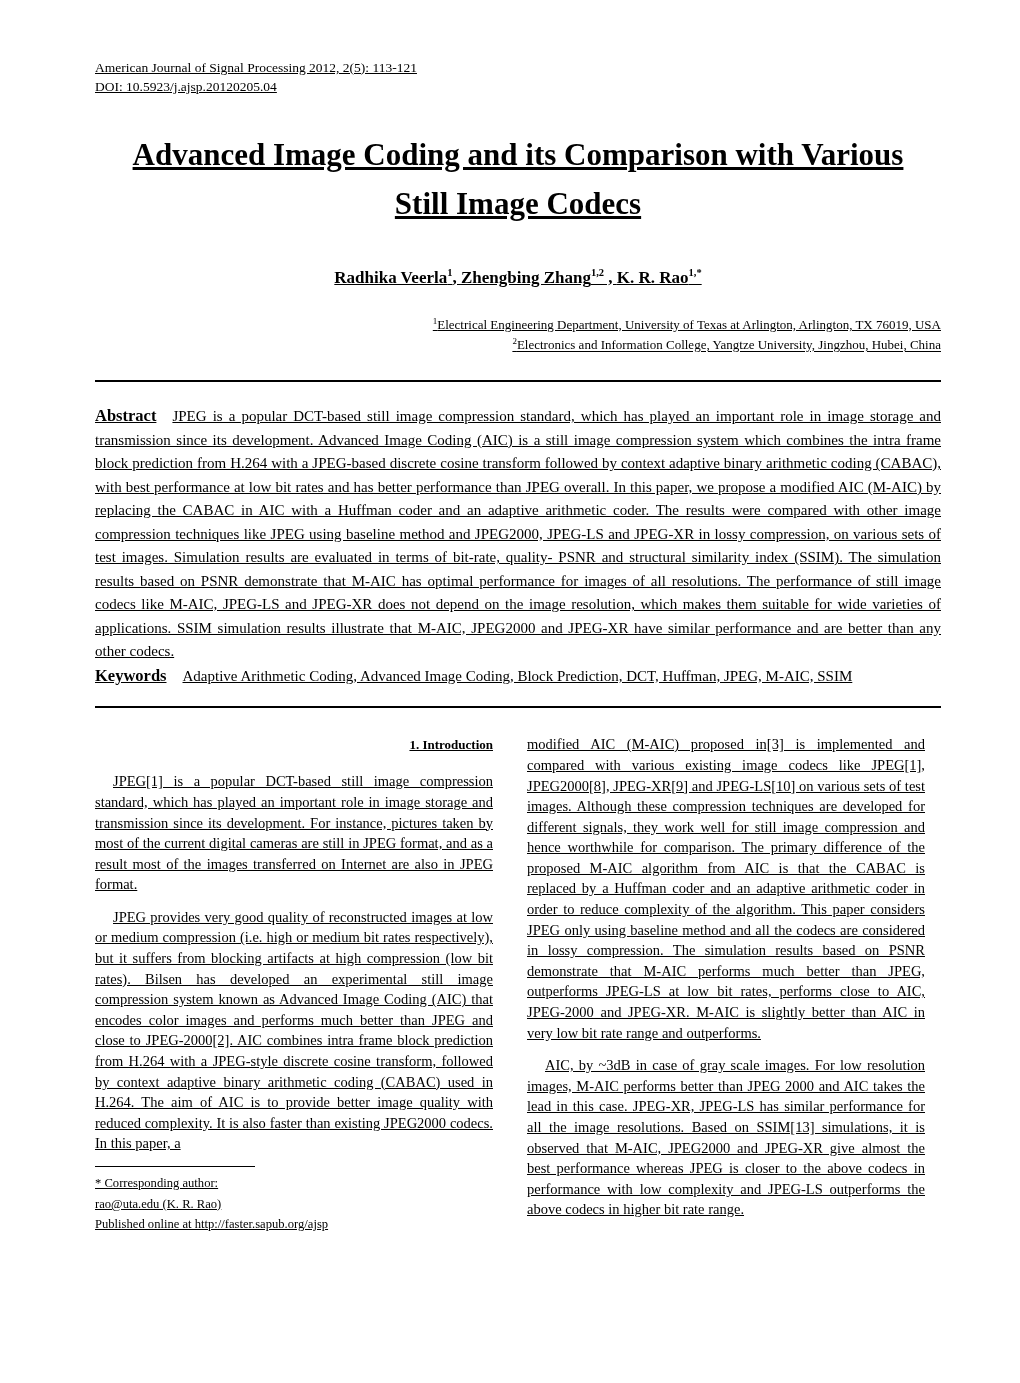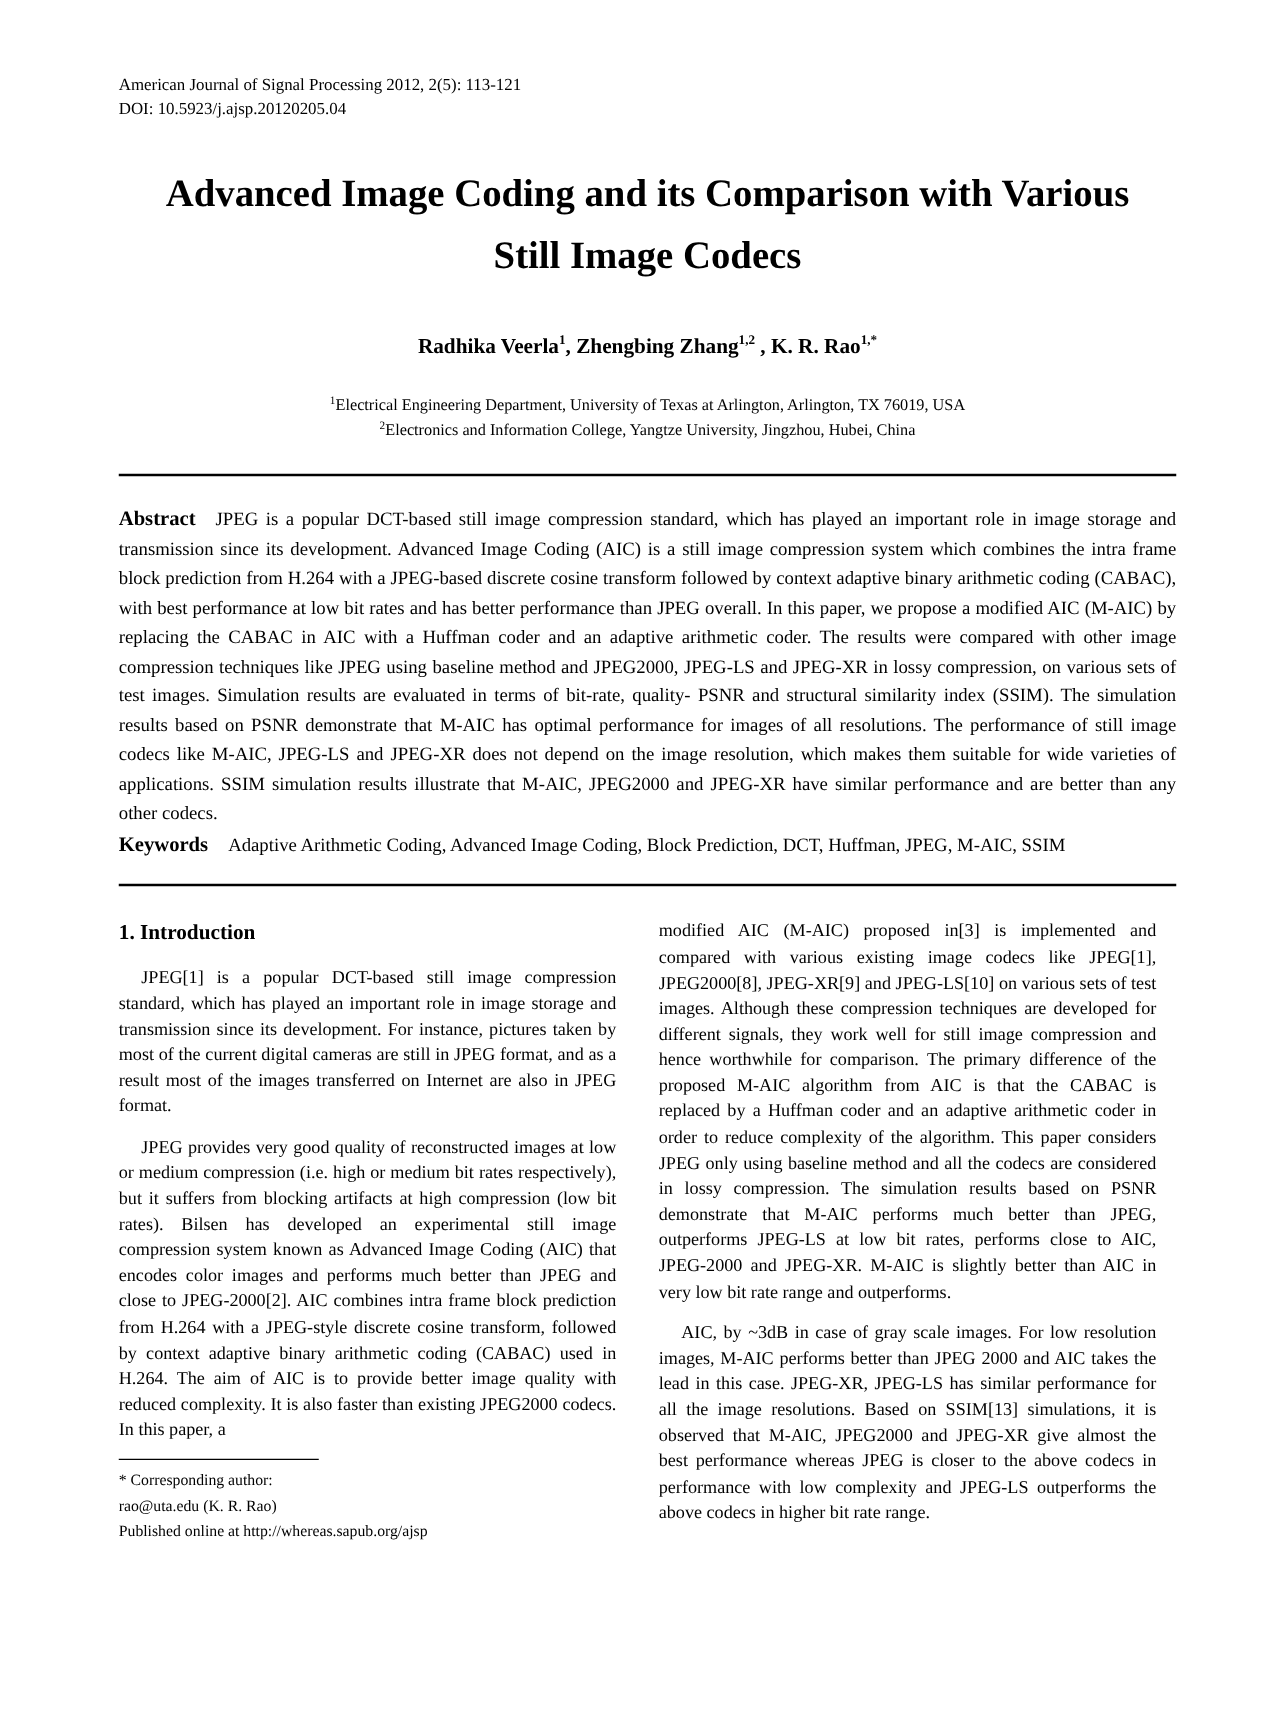--- a/index.html
+++ b/index.html
@@ -5,45 +5,45 @@
   * { margin: 0; padding: 0; box-sizing: border-box; }
   html, body { background: #ffffff; }
   body {
     width: 1020px;
     height: 1383px;
     font-family: "Liberation Serif", serif;
     color: #000;
     position: relative;
     overflow: hidden;
   }
-  .page { padding: 58px 56px 40px 95px; width: 997px; }
+  .page { padding: 58px 56px 40px 95px; width: 997px; text-decoration: underline; }
 
   .journal-header { font-size: 13.5px; line-height: 19px; }
 
   .title { margin-top: 34px; text-align: center; font-size: 31px; line-height: 49px; font-weight: bold; }
   .title .title-line { display: block; }
 
   .authors { margin-top: 34px; text-align: center; font-size: 17px; font-weight: bold; line-height: 22px; }
   .authors sup { font-size: 10.5px; font-weight: bold; }
 
-  .affiliations { margin-top: 24px; text-align: center; font-size: 13px; line-height: 17.5px; }
+  .affiliations { margin-top: 24px; text-align: right; font-size: 13px; line-height: 17.5px; }
   .affiliations sup { font-size: 9px; }
 
   .rule { height: 2px; background: #000; }
   .rule-1 { margin-top: 26px; }
   .rule-2 { margin-top: 18px; }
 
   .abstract { margin-top: 22px; text-align: justify; font-size: 15px; line-height: 23.5px; }
   .para-label { font-weight: bold; font-size: 16.5px; margin-right: 16px; }
   .keywords { text-align: justify; font-size: 15px; line-height: 23.5px; }
 
   .columns { display: flex; gap: 34px; margin-top: 14px; align-items: flex-start; }
   .col { width: 398px; }
 
-  .section-heading { font-size: 17px; font-weight: bold; margin: 10px 0 13px 0; line-height: 26px; }
+  .section-heading { font-size: 13px; font-weight: bold; margin: 10px 0 13px 0; line-height: 26px; text-align: right; }
 
   .body-para { text-align: justify; font-size: 14.5px; line-height: 20.6px; margin-top: 12px; }
   .indent { text-indent: 18px; }
 
   .footnote { margin-top: 12px; font-size: 12.6px; line-height: 20.5px; }
   .footnote-rule { width: 160px; height: 1px; background: #000; margin-bottom: 6px; }
 </style>
 </head>
 <body>
 
@@ -84,21 +84,21 @@
 
     <div class="col">
       <h2 class="section-heading">1. Introduction</h2>
       <p class="body-para indent">JPEG[1] is a popular DCT-based still image compression standard, which has played an important role in image storage and transmission since its development. For instance, pictures taken by most of the current digital cameras are still in JPEG format, and as a result most of the images transferred on Internet are also in JPEG format.</p>
       <p class="body-para indent">JPEG provides very good quality of reconstructed images at low or medium compression (i.e. high or medium bit rates respectively), but it suffers from blocking artifacts at high compression (low bit rates). Bilsen has developed an experimental still image compression system known as Advanced Image Coding (AIC) that encodes color images and performs much better than JPEG and close to JPEG-2000[2]. AIC combines intra frame block prediction from H.264 with a JPEG-style discrete cosine transform, followed by context adaptive binary arithmetic coding (CABAC) used in H.264. The aim of AIC is to provide better image quality with reduced complexity. It is also faster than existing JPEG2000 codecs. In this paper, a</p>
 
       <div class="footnote">
         <div class="footnote-rule"></div>
         <div>* Corresponding author:</div>
         <div>rao@uta.edu (K. R. Rao)</div>
-        <div>Published online at http://whereas.sapub.org/ajsp</div>
+        <div>Published online at http://faster.sapub.org/ajsp</div>
       </div>
     </div>
 
     <div class="col">
       <p class="body-para">modified AIC (M-AIC) proposed in[3] is implemented and compared with various existing image codecs like JPEG[1], JPEG2000[8], JPEG-XR[9] and JPEG-LS[10] on various sets of test images. Although these compression techniques are developed for different signals, they work well for still image compression and hence worthwhile for comparison. The primary difference of the proposed M-AIC algorithm from AIC is that the CABAC is replaced by a Huffman coder and an adaptive arithmetic coder in order to reduce complexity of the algorithm. This paper considers JPEG only using baseline method and all the codecs are considered in lossy compression. The simulation results based on PSNR demonstrate that M-AIC performs much better than JPEG, outperforms JPEG-LS at low bit rates, performs close to AIC, JPEG-2000 and JPEG-XR. M-AIC is slightly better than AIC in very low bit rate range and outperforms.</p>
       <p class="body-para indent">AIC, by ~3dB in case of gray scale images. For low resolution images, M-AIC performs better than JPEG 2000 and AIC takes the lead in this case. JPEG-XR, JPEG-LS has similar performance for all the image resolutions. Based on SSIM[13] simulations, it is observed that M-AIC, JPEG2000 and JPEG-XR give almost the best performance whereas JPEG is closer to the above codecs in performance with low complexity and JPEG-LS outperforms the above codecs in higher bit rate range.</p>
     </div>
 
   </div>
 

